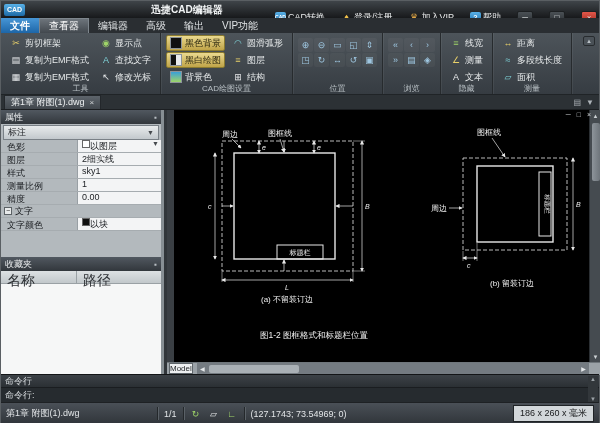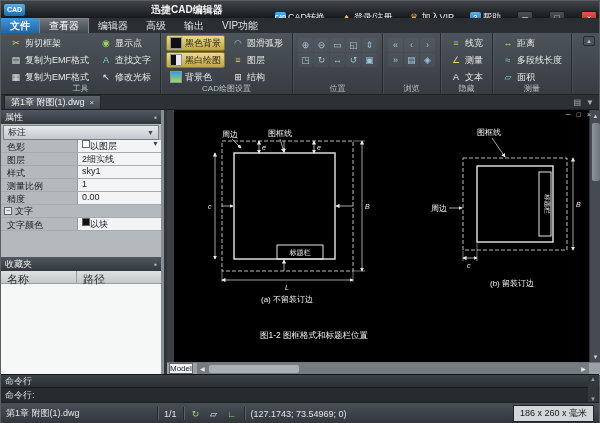--- a/index.html
+++ b/index.html
@@ -68,21 +68,21 @@
   .combo .ar { margin-left:auto; font-size:7px; color:#45494d; }
   .prow { display:flex; height:13px; border-bottom:1px solid #a6acb0; font-size:9px; color:#202327; }
   .plab { width:76px; padding:1px 0 0 6px; }
   .pval { flex:1; background:#f3f4f5; border-left:1px solid #989fa4; padding:0 2px 0 4px; display:flex; align-items:flex-start; gap:0; }
   .pval .ar { margin-left:auto; font-size:7px; color:#45494d; }
   .psec { display:flex; align-items:center; height:13px; border-bottom:1px solid #a6acb0; padding-left:3px; gap:3px; font-size:9px; color:#202327; }
   .mini { width:8px; height:8px; border:1px solid #5c6266; background:#e8eaeb; font-size:7px; line-height:6px; text-align:center; color:#222; }
   .swatch { width:8px; height:8px; border:1px solid #666; background:#fff; flex:none; }
   .swatch.black { background:#111; }
   .pfill { height:26px; }
-  .fcols { display:flex; height:13px; background:linear-gradient(#dde1e3,#c2c8cb); border-bottom:1px solid #9aa1a5; font-size:11px; color:#2c2f33; }
+  .fcols { display:flex; height:13px; background:linear-gradient(#dde1e3,#c2c8cb); border-bottom:1px solid #9aa1a5; font-size:14px; color:#2c2f33; }
   .fcol1 { width:76px; padding:1px 0 0 6px; border-right:1px solid #9aa1a5; }
   .fcol2 { flex:1; padding:1px 0 0 6px; }
   .flist { background:#f6f7f7; height:91px; }
 
   
   .canvaswrap { position:absolute; top:109px; left:166px; width:434px; height:264px; background:#3a3f44; }
   .blackcv { position:absolute; left:0; top:0; width:422px; height:252px; background:#000;margin-left:7px; }
   .cv-btns { position:absolute; right:5px; top:1px; display:flex; gap:6px; color:#cfd3d6; font-size:7px; z-index:2; }
   .cv-svg { position:absolute; inset:0; width:100%; height:100%; }
   .vscroll { position:absolute; right:0; top:0; width:12px; height:252px; background:#454b50; border-left:1px solid #2b2f33;

